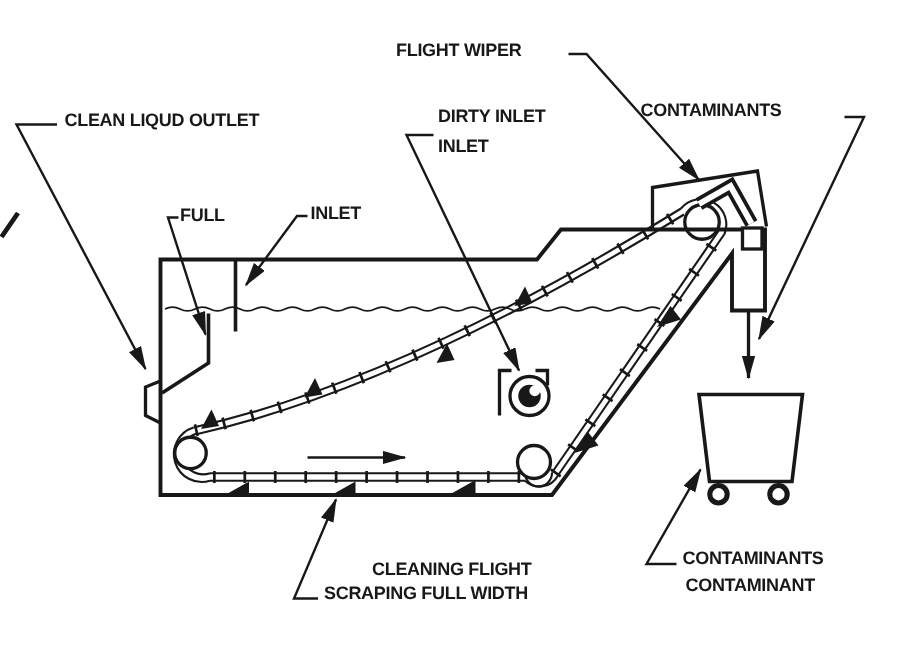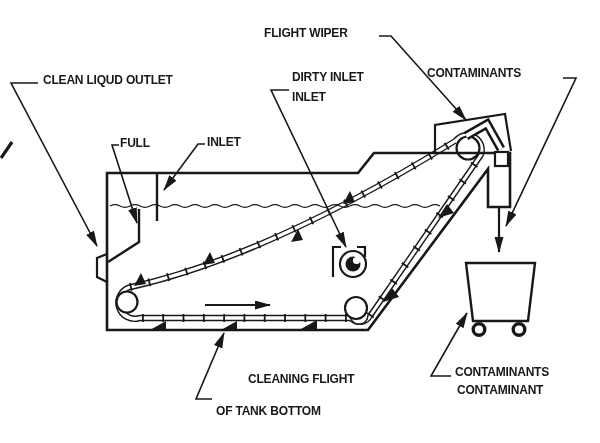--- a/index.html
+++ b/index.html
@@ -113,17 +113,17 @@
   </svg>
 
   <div class="lbl" style="left:264px; top:26px;">FLIGHT WIPER</div>
   <div class="lbl" style="left:43px;  top:73px;text-align:right;">CLEAN LIQUD OUTLET</div>
   <div class="lbl" style="left:292px; top:70px;">DIRTY INLET</div>
   <div class="lbl" style="left:292px; top:90px;">INLET</div>
   <div class="lbl" style="left:427px; top:66px;">CONTAMINANTS</div>
   <div class="lbl" style="left:120px; top:136px;">FULL</div>
   <div class="lbl" style="left:207px; top:135px;">INLET</div>
   <div class="lbl" style="left:216px; top:372px;margin-left:32px;">CLEANING FLIGHT</div>
-  <div class="lbl" style="left:216px; top:404px;">OF TANK BOTTOM</div>
+  <div class="lbl" style="left:216px; top:388px;">SCRAPING FULL WIDTH</div>
   <div class="lbl" style="left:455px; top:365px;">CONTAMINANTS</div>
   <div class="lbl" style="left:457px; top:383px;">CONTAMINANT</div>
 
 </div>
 
 </body></html>

